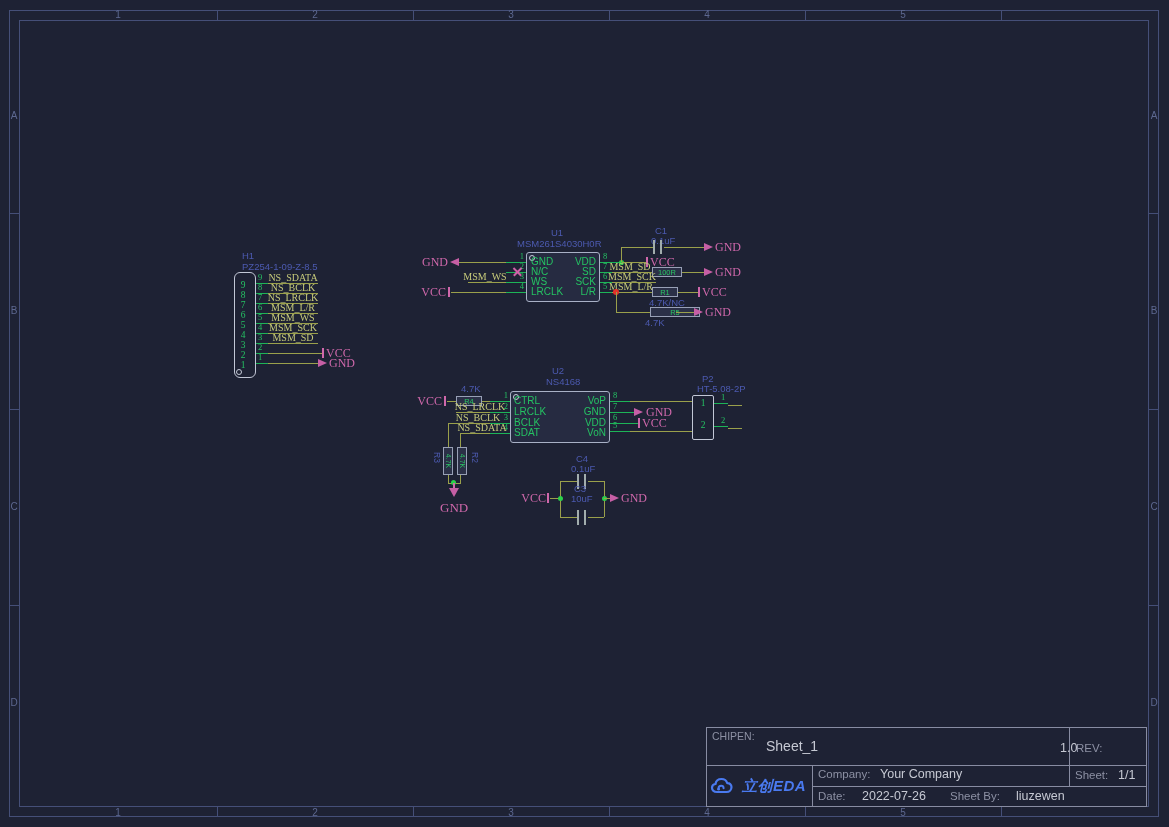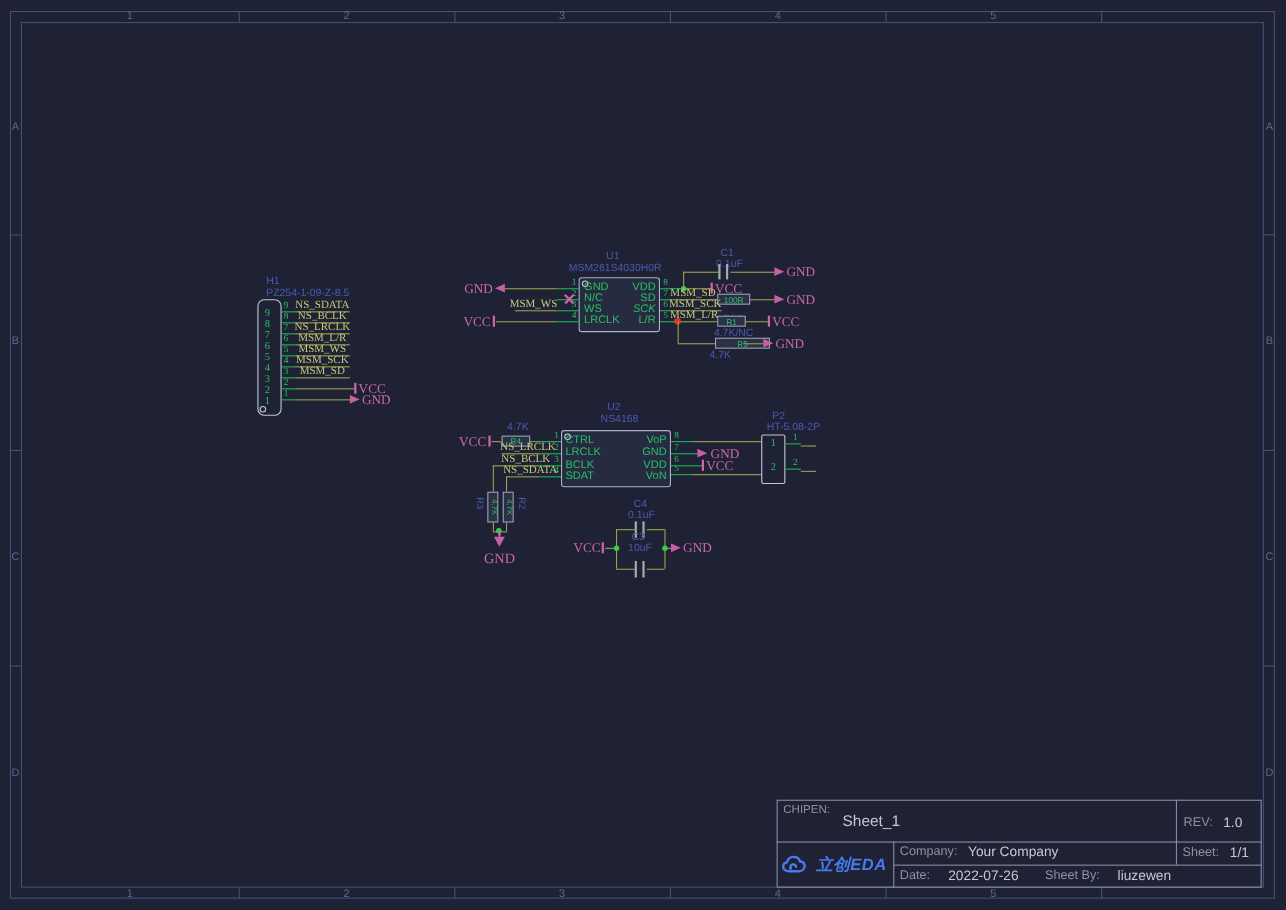--- a/index.html
+++ b/index.html
@@ -171,21 +171,21 @@
   <div class="p" style="left:506px;top:272px;width:20px;"></div>
   <div class="p" style="left:506px;top:282px;width:20px;"></div>
   <div class="p" style="left:506px;top:292px;width:20px;"></div>
 
   <div class="pnum" style="left:601px;top:252px;width:8px;">8</div>
   <div class="pnum" style="left:601px;top:262px;width:8px;">7</div>
   <div class="pnum" style="left:601px;top:272px;width:8px;">6</div>
   <div class="pnum" style="left:601px;top:282px;width:8px;">5</div>
   <div class="pname" style="left:556px;top:256px;width:40px;text-align:right;">VDD</div>
   <div class="pname" style="left:556px;top:266px;width:40px;text-align:right;">SD</div>
-  <div class="pname" style="left:556px;top:276px;width:40px;text-align:right;font-style:italic;">SCK</div>
+  <div class="pname" style="left:556px;top:276px;width:40px;text-align:right;">SCK</div>
   <div class="pname" style="left:556px;top:286px;width:40px;text-align:right;">L/R</div>
   <div class="p" style="left:600px;top:262px;width:22px;"></div>
   <div class="p" style="left:600px;top:272px;width:12px;"></div>
   <div class="p" style="left:600px;top:282px;width:12px;"></div>
   <div class="p" style="left:600px;top:292px;width:12px;"></div>
 
   <div class="pw" style="left:408px;top:256px;width:40px;text-align:right;">GND</div>
   <div class="tri-l" style="left:450px;top:258px;"></div>
   <div class="w" style="left:459px;top:262px;width:47px;"></div>
   <div class="ncx" style="left:513px;top:267px;"></div>
@@ -347,21 +347,21 @@
   <div class="des" style="left:571px;top:494px;">10uF</div>
 
   <div class="frect" style="left:706px;top:727px;width:441px;height:80px;border-color:#888ca2;"></div>
   <div class="tbl" style="left:706px;top:765px;width:441px;height:1px;"></div>
   <div class="tbl" style="left:812px;top:786px;width:335px;height:1px;"></div>
   <div class="tbl" style="left:1069px;top:727px;width:1px;height:59px;"></div>
   <div class="tbl" style="left:812px;top:765px;width:1px;height:42px;"></div>
   <div class="tlab" style="left:712px;top:731px;">CHIPEN:</div>
   <div class="tval" style="left:766px;top:740px;font-size:14px;">Sheet_1</div>
   <div class="tlab" style="left:1076px;top:743px;font-size:11.5px;">REV:</div>
-  <div class="tval" style="left:1112px;top:742px;">1.0</div>
+  <div class="tval" style="left:1060px;top:742px;">1.0</div>
   <div class="tlab" style="left:818px;top:769px;font-size:11.5px;text-align:center;">Company:</div>
   <div class="tval" style="left:880px;top:768px;">Your Company</div>
   <div class="tlab" style="left:1075px;top:770px;font-size:11.5px;">Sheet:</div>
   <div class="tval" style="left:1118px;top:769px;">1/1</div>
   <div class="tlab" style="left:818px;top:791px;font-size:11.5px;">Date:</div>
   <div class="tval" style="left:862px;top:790px;">2022-07-26</div>
   <div class="tlab" style="left:950px;top:791px;font-size:11.5px;">Sheet By:</div>
   <div class="tval" style="left:1016px;top:790px;">liuzewen</div>
 
   <div class="abs" style="left:710px;top:776px;display:flex;align-items:center;gap:4px;">

